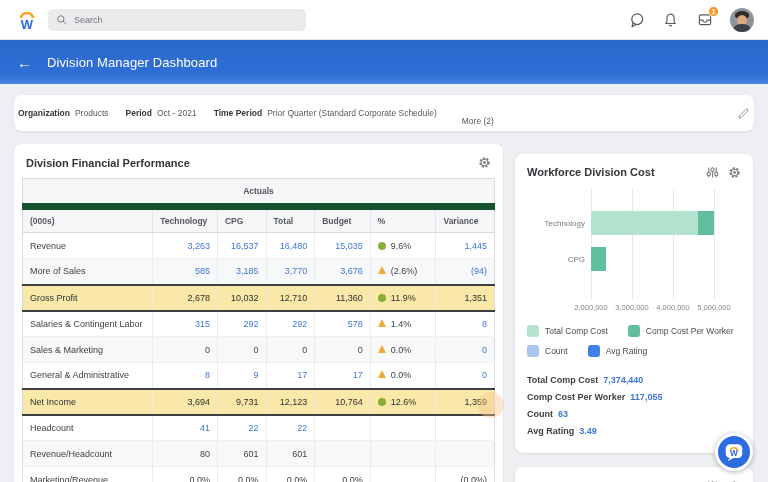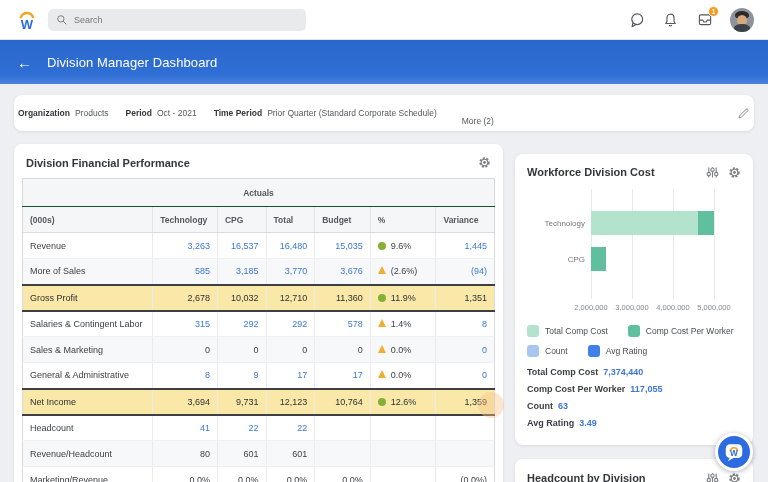--- a/index.html
+++ b/index.html
@@ -39,21 +39,21 @@
 
   
   .main-card { width:489px; height:351px; padding:9px 8px 0 8px; overflow:hidden; }
   .card-head { display:flex; align-items:center; justify-content:space-between; padding:3px 4px 9px 4px; }
   .card-head h2 { font-size:11px; font-weight:bold; color:#33363a; }
   .hicons { display:flex; gap:9px; align-items:center; color:#7c8085; }
   .hicons .hico { cursor:pointer; display:flex; }
 
   table.fin { width:100%; border-collapse:collapse; font-size:9px; color:#3f4245; border:1px solid #d9dadd; table-layout:fixed; }
   .fin th { background:#f5f6f7; font-size:8.5px; color:#54575c; font-weight:bold; }
-  .fin .group th { height:28px; text-align:center; border-bottom:1px solid #14532d; }
+  .fin .group th { height:28px; text-align:center; border-bottom:7px solid #14532d; }
   .fin .cols th { height:26px; text-align:left; padding:0 7px; border-right:1px solid #e3e4e7; border-bottom:1px solid #d9dadd; }
   .fin .cols th:last-child { border-right:none; }
   .fin td { height:26px; padding:0 7px; border-right:1px solid #eaebed; border-bottom:1px solid #eff0f2; text-align:right; white-space:nowrap; overflow:hidden; }
   .fin td:last-child { border-right:none; }
   .fin td.lbl { text-align:left; color:#3f4245; }
   .fin td.pct { text-align:left; }
   .fin tr.shade td { background:#f7f8f9; }
   .fin tr.hl td { background:#f9e8a8; font-weight:normal; color:#2e3033; border-top:2px solid #3d3f41; border-bottom:2px solid #3d3f41; }
   .lnk { color:#3d77d6; cursor:pointer; }
   .dot { display:inline-block; width:8px; height:8px; border-radius:50%; margin-right:5px; vertical-align:-1px; }
@@ -71,21 +71,21 @@
   .bar { position:absolute; height:24px; display:flex; }
   .seg { height:100%; }
   .cat-label { position:absolute; left:0; width:58px; text-align:right; font-size:8px; color:#75787d; }
   .tick { position:absolute; top:114px; transform:translateX(-50%); font-size:7.5px; color:#85888d; white-space:nowrap; }
 
   .legend { margin-top:8px; display:flex; flex-direction:column; gap:8px; }
   .leg-row { display:flex; gap:20px; }
   .leg-item { display:flex; align-items:center; gap:6px; font-size:8.5px; color:#4a4d51; }
   .swatch { width:12px; height:12px; border-radius:3px; flex:0 0 auto; }
 
-  .stats { margin-top:10px; }
+  .stats { margin-top:18px; }
   .stat { margin:0 0 7px 0; font-size:9px; }
   .stat b { color:#3b3e42; font-weight:bold; }
   .stat .val { color:#3d77d6; margin-left:5px; font-weight:bold; }
 
   .hc-card { padding:13px 12px; height:60px; }
 
   
   .assistant { position:absolute; left:715px; top:433px; width:38px; height:38px; border-radius:50%; background:#2d6ce0; border:3px solid #fff; box-shadow:0 1px 5px rgba(20,30,60,.35); display:flex; align-items:center; justify-content:center; cursor:pointer; z-index:9; }
 
   

